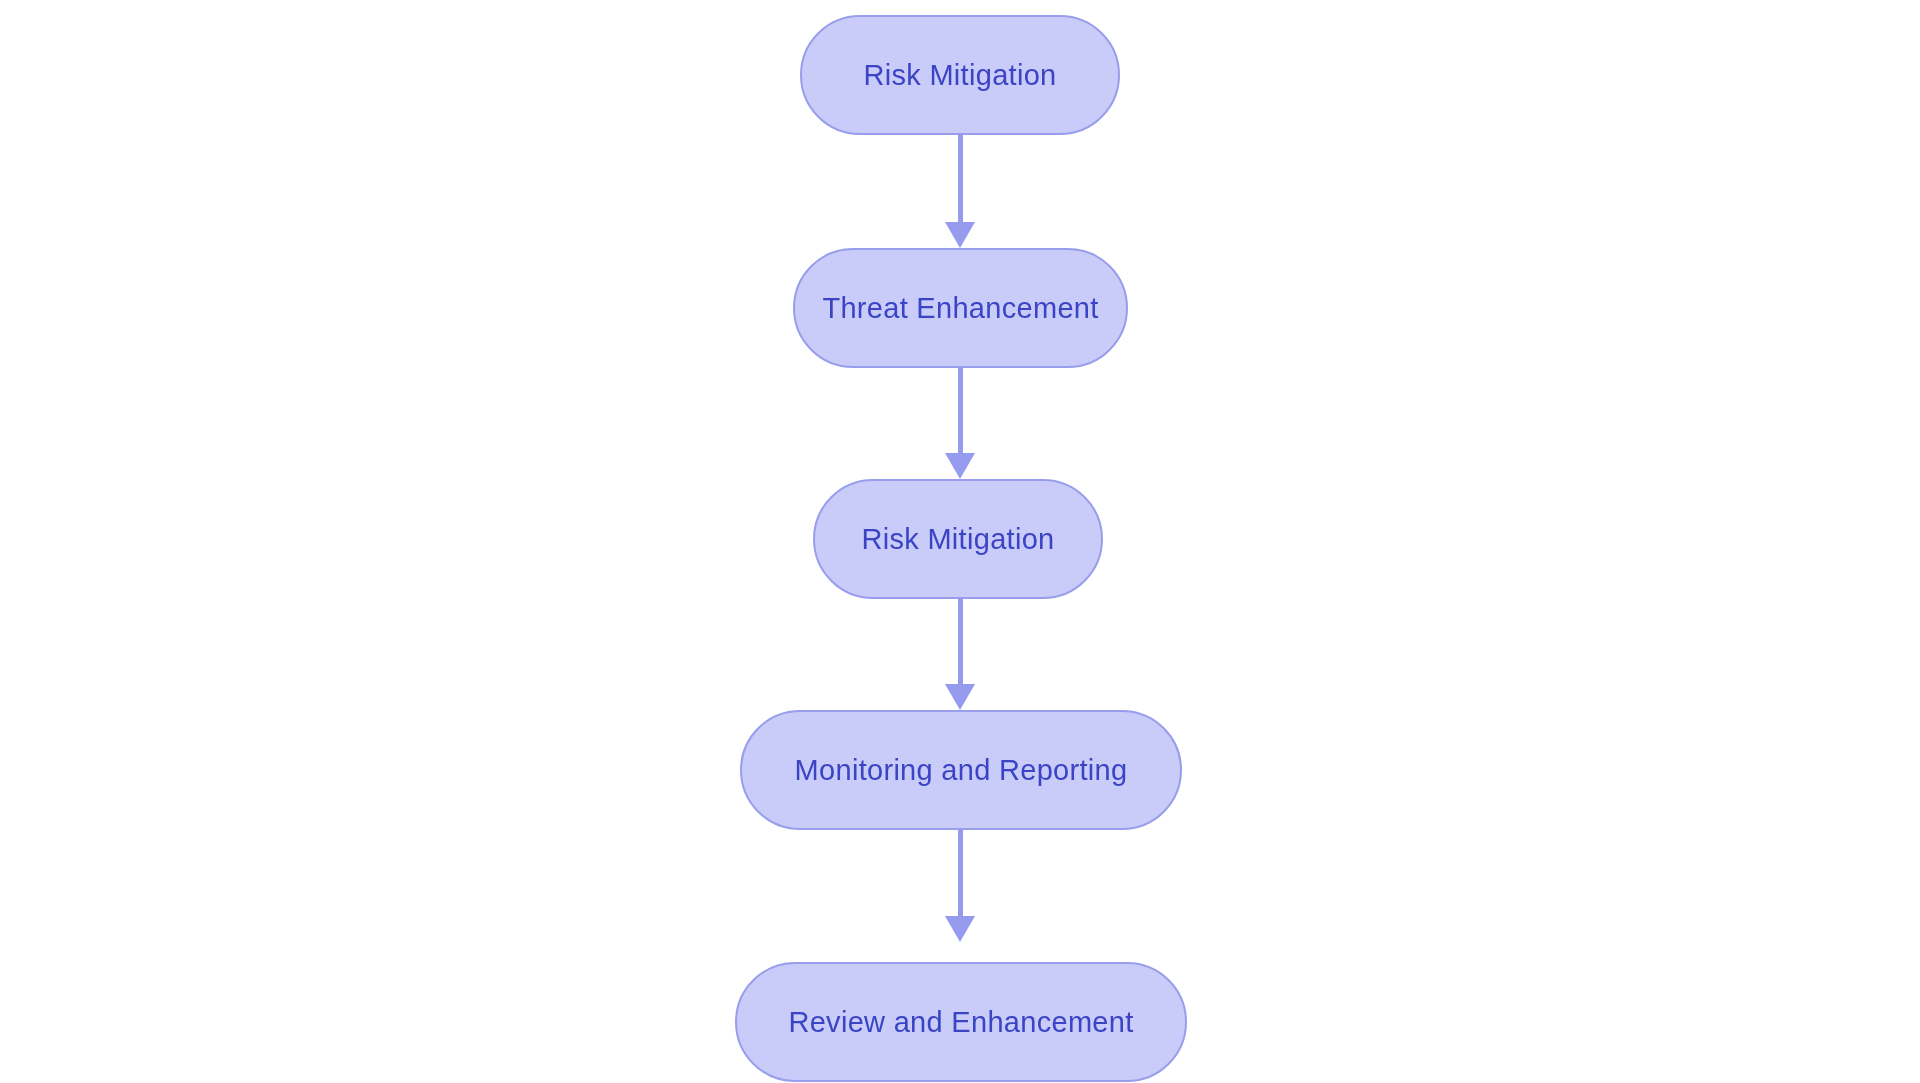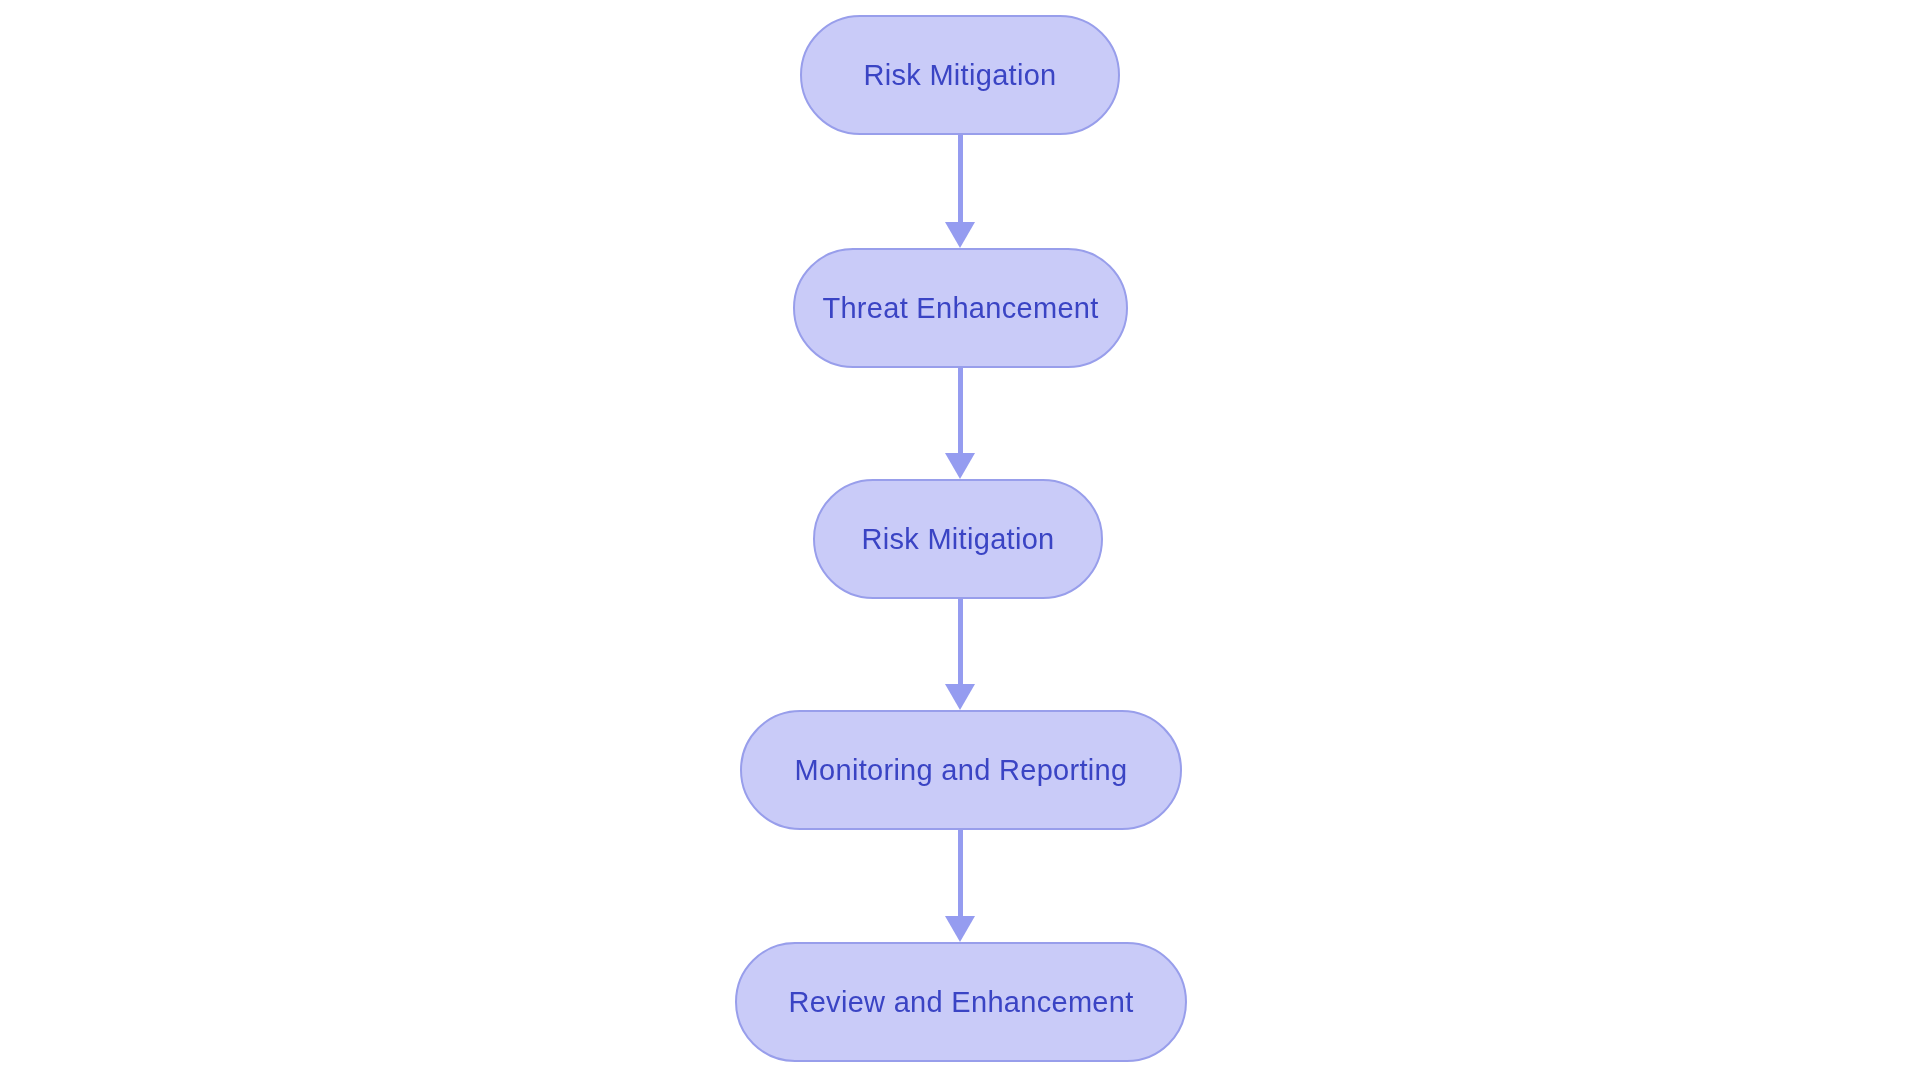--- a/index.html
+++ b/index.html
@@ -35,21 +35,21 @@
     color: var(--node-text);
     font-size: 29px;
     font-weight: 500;
     letter-spacing: 0.3px;
     white-space: nowrap;
   }
   .node-1 { left: 800px; top: 15px;  width: 320px; }
   .node-2 { left: 793px; top: 248px; width: 335px; }
   .node-3 { left: 813px; top: 479px; width: 290px; }
   .node-4 { left: 740px; top: 710px; width: 442px; }
-  .node-5 { left: 735px; top: 942px; width: 452px; }
+  .node-5 { left: 735px; top: 962px; width: 452px; }
 
   .arrow-line {
     position: absolute;
     left: 958px;
     width: 5px;
     background: var(--arrow);
   }
   .arrow-head {
     position: absolute;
     left: 945px;

